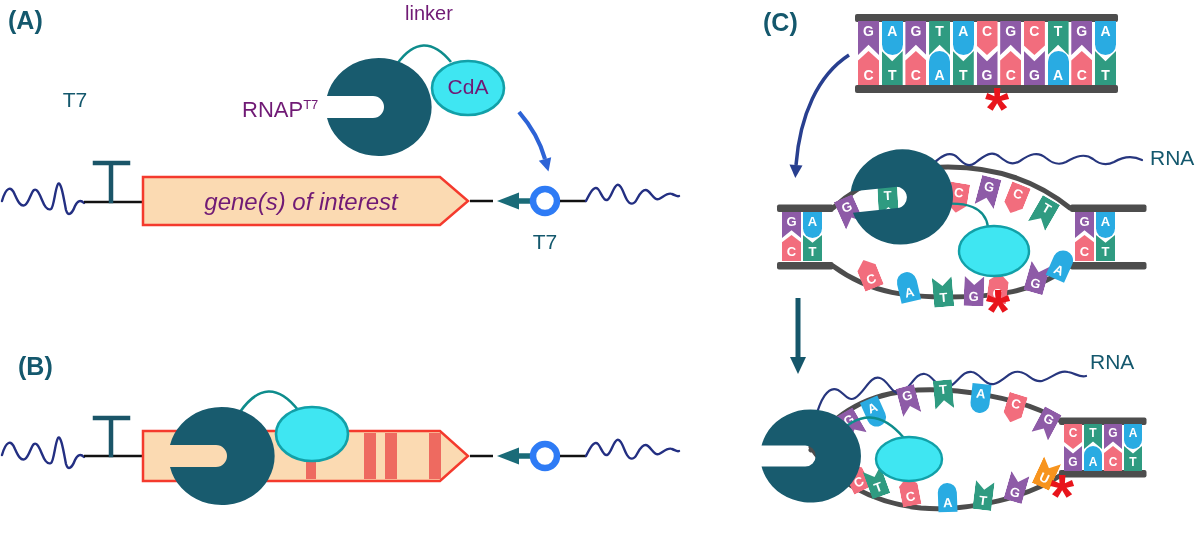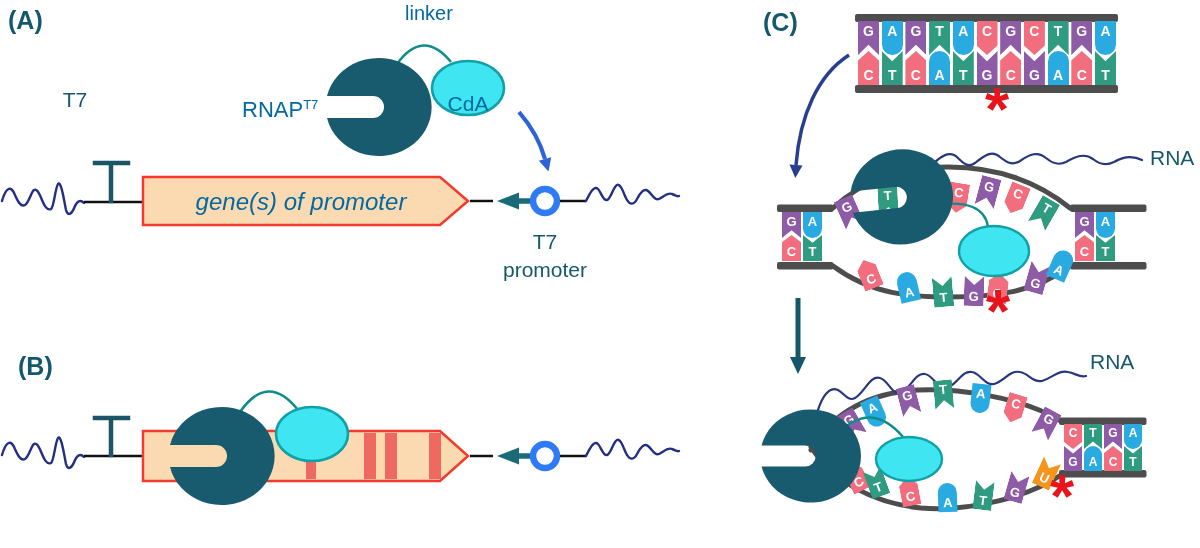--- a/index.html
+++ b/index.html
@@ -6,21 +6,21 @@
   .stage{position:relative;width:1200px;height:548px;background:#fff;overflow:hidden;
          font-family:"Liberation Sans",sans-serif;}
   .layer{position:absolute;left:0;top:0;width:1200px;height:548px;}
   #svg-base{z-index:1;} #tile-layer{z-index:2;} #svg-top{z-index:3;} #label-layer{z-index:4;}
   .squig{stroke:#232F82;stroke-width:2.4;fill:none;stroke-linecap:round;}
   .blk{stroke:#111;stroke-width:2.5;fill:none;}
   .bone{fill:#4D4D4D;}
   .arc{stroke:#4D4D4D;stroke-width:5;fill:none;stroke-linecap:round;}
   .tile{position:absolute;display:flex;justify-content:center;color:#fff;font-weight:bold;
         box-sizing:border-box;padding:2px 0;font-family:"Liberation Sans",sans-serif;}
-  .lbl{position:absolute;color:#0369a1;font-family:"Liberation Sans",sans-serif;}
+  .lbl{position:absolute;color:#701a75;font-family:"Liberation Sans",sans-serif;}
   .panel-tag{font-weight:bold;font-size:25px;color:#14586D;}
   .teal{color:#14586D;}
   .center{text-align:center;}
   .sup{font-size:13px;vertical-align:super;}
   .asterisk{position:absolute;color:#E8141B;font:bold 62px "Liberation Sans",sans-serif;
             line-height:46px;width:40px;text-align:center;}
 </style>
 </head>
 <body>
 
@@ -333,31 +333,30 @@
 
   <div id="label-layer" class="layer">
     <div class="lbl panel-tag" style="left:8px;top:6px;">(A)</div>
     <div class="lbl panel-tag" style="left:18px;top:352px;">(B)</div>
     <div class="lbl panel-tag" style="left:763px;top:8px;">(C)</div>
 
     <div class="lbl" style="left:393px;top:2px;width:72px;text-align:center;font-size:20px;">linker</div>
 
     <div class="lbl" style="left:242px;top:97px;font-size:22px;"><span>RNAP</span><span class="sup">T7</span></div>
 
-    <div class="lbl" style="left:438px;top:75px;width:60px;text-align:center;font-size:21px;margin-top:17px;">CdA</div>
+    <div class="lbl" style="left:438px;top:75px;width:60px;text-align:center;font-size:21px;">CdA</div>
 
     <div class="lbl teal center" style="left:15px;top:86px;width:120px;font-size:21px;line-height:28px;">
       <div>T7</div>
     </div>
 
-    <div class="lbl" style="left:150px;top:188px;width:302px;text-align:center;font-style:italic;font-size:24px;">gene(s) of promoter</div>
+    <div class="lbl" style="left:150px;top:188px;width:302px;text-align:center;font-style:italic;font-size:24px;">gene(s) of interest</div>
 
     <div class="lbl teal center" style="left:485px;top:228px;width:120px;font-size:21px;line-height:28px;">
       <div>T7</div>
-      <div>promoter</div>
     </div>
 
     <div class="lbl teal" style="left:1150px;top:146px;font-size:21px;">RNA</div>
     <div class="lbl teal" style="left:1090px;top:350px;font-size:21px;">RNA</div>
 
     <div class="asterisk" style="left:977px;top:86px;">*</div>
     <div class="asterisk" style="left:978px;top:288px;">*</div>
     <div class="asterisk" style="left:1042px;top:473px;">*</div>
   </div>
 </div>

